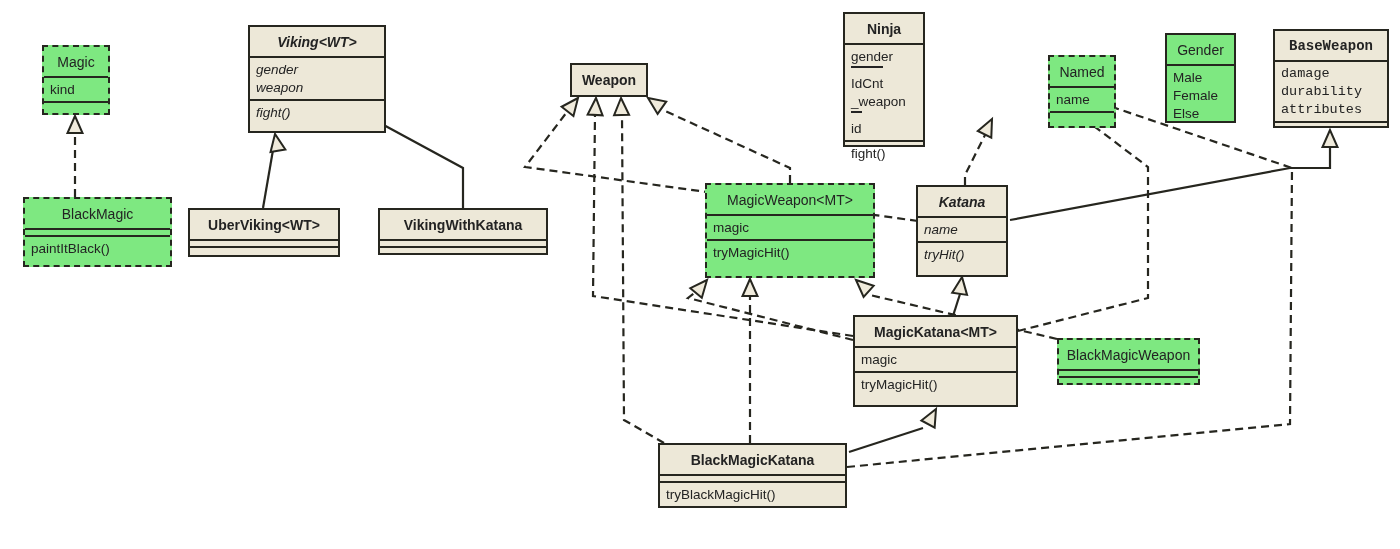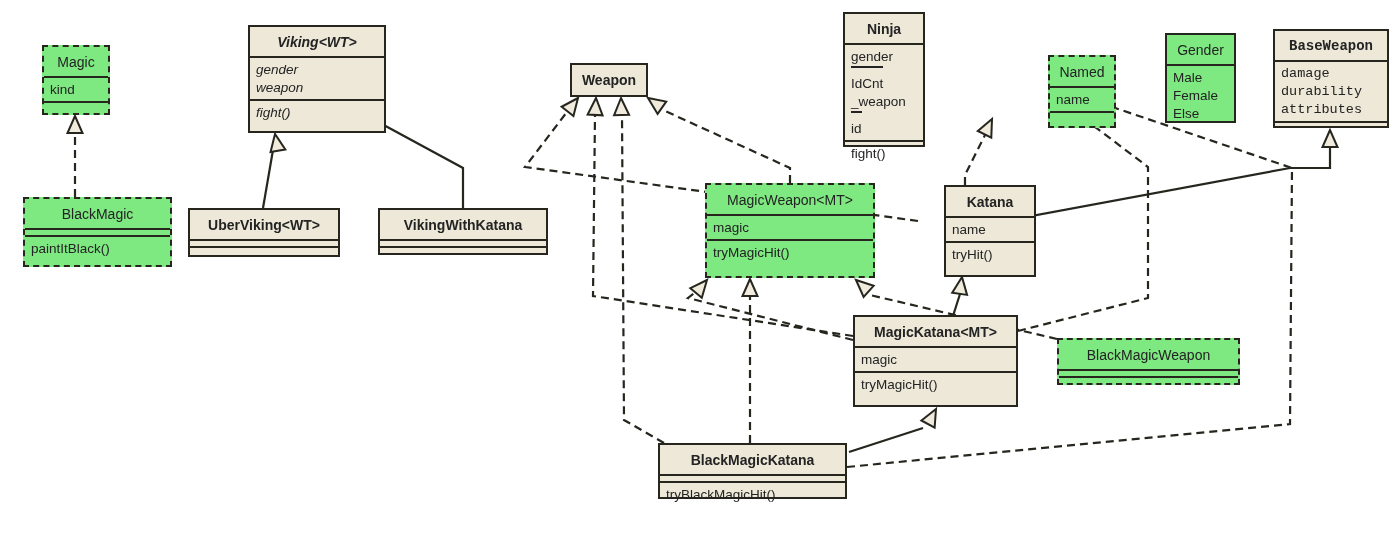--- a/index.html
+++ b/index.html
@@ -196,44 +196,44 @@
       </div>
       <div class="uml-box iface dashed" style="left: 705px; top: 183px; width: 170px; height: 95px;">
         <div class="uml-title">MagicWeapon&lt;MT&gt;</div>
         <div class="uml-sec">
           <div class="uml-item"><span>magic</span></div>
         </div>
         <div class="uml-sec last">
           <div class="uml-item"><span>tryMagicHit()</span></div>
         </div>
       </div>
-      <div class="uml-box" style="left: 944px; top: 185px; width: 92px; height: 92px;">
+      <div class="uml-box" style="left: 916px; top: 185px; width: 92px; height: 92px; font-style: italic;">
         <div class="uml-title">Katana</div>
         <div class="uml-sec">
           <div class="uml-item"><span>name</span></div>
         </div>
         <div class="uml-sec last">
           <div class="uml-item"><span>tryHit()</span></div>
         </div>
       </div>
       <div class="uml-box" style="left: 853px; top: 315px; width: 165px; height: 92px;">
         <div class="uml-title">MagicKatana&lt;MT&gt;</div>
         <div class="uml-sec">
           <div class="uml-item"><span>magic</span></div>
         </div>
         <div class="uml-sec last">
           <div class="uml-item"><span>tryMagicHit()</span></div>
         </div>
       </div>
-      <div class="uml-box iface dashed" style="left: 1057px; top: 338px; width: 183px; height: 47px;">
+      <div class="uml-box iface dashed" style="left: 1057px; top: 338px; width: 143px; height: 47px;">
         <div class="uml-title">BlackMagicWeapon</div>
         <div class="uml-sec empty"></div>
         <div class="uml-sec empty last"></div>
       </div>
-      <div class="uml-box" style="left: 658px; top: 443px; width: 189px; height: 56px;">
+      <div class="uml-box" style="left: 658px; top: 443px; width: 189px; height: 65px;">
         <div class="uml-title">BlackMagicKatana</div>
         <div class="uml-sec empty"></div>
         <div class="uml-sec last">
           <div class="uml-item"><span>tryBlackMagicHit()</span></div>
         </div>
       </div>
     </div>
 </div>
 
 </body></html>

